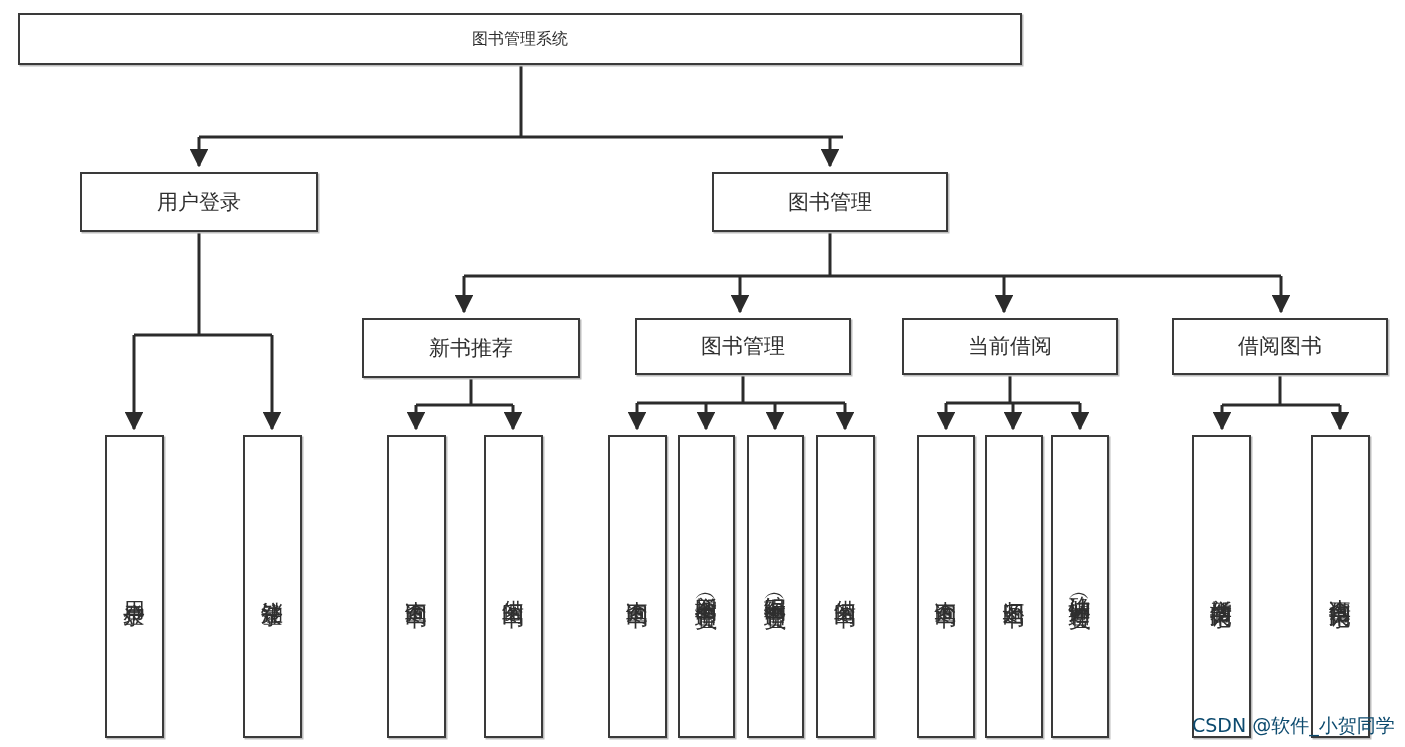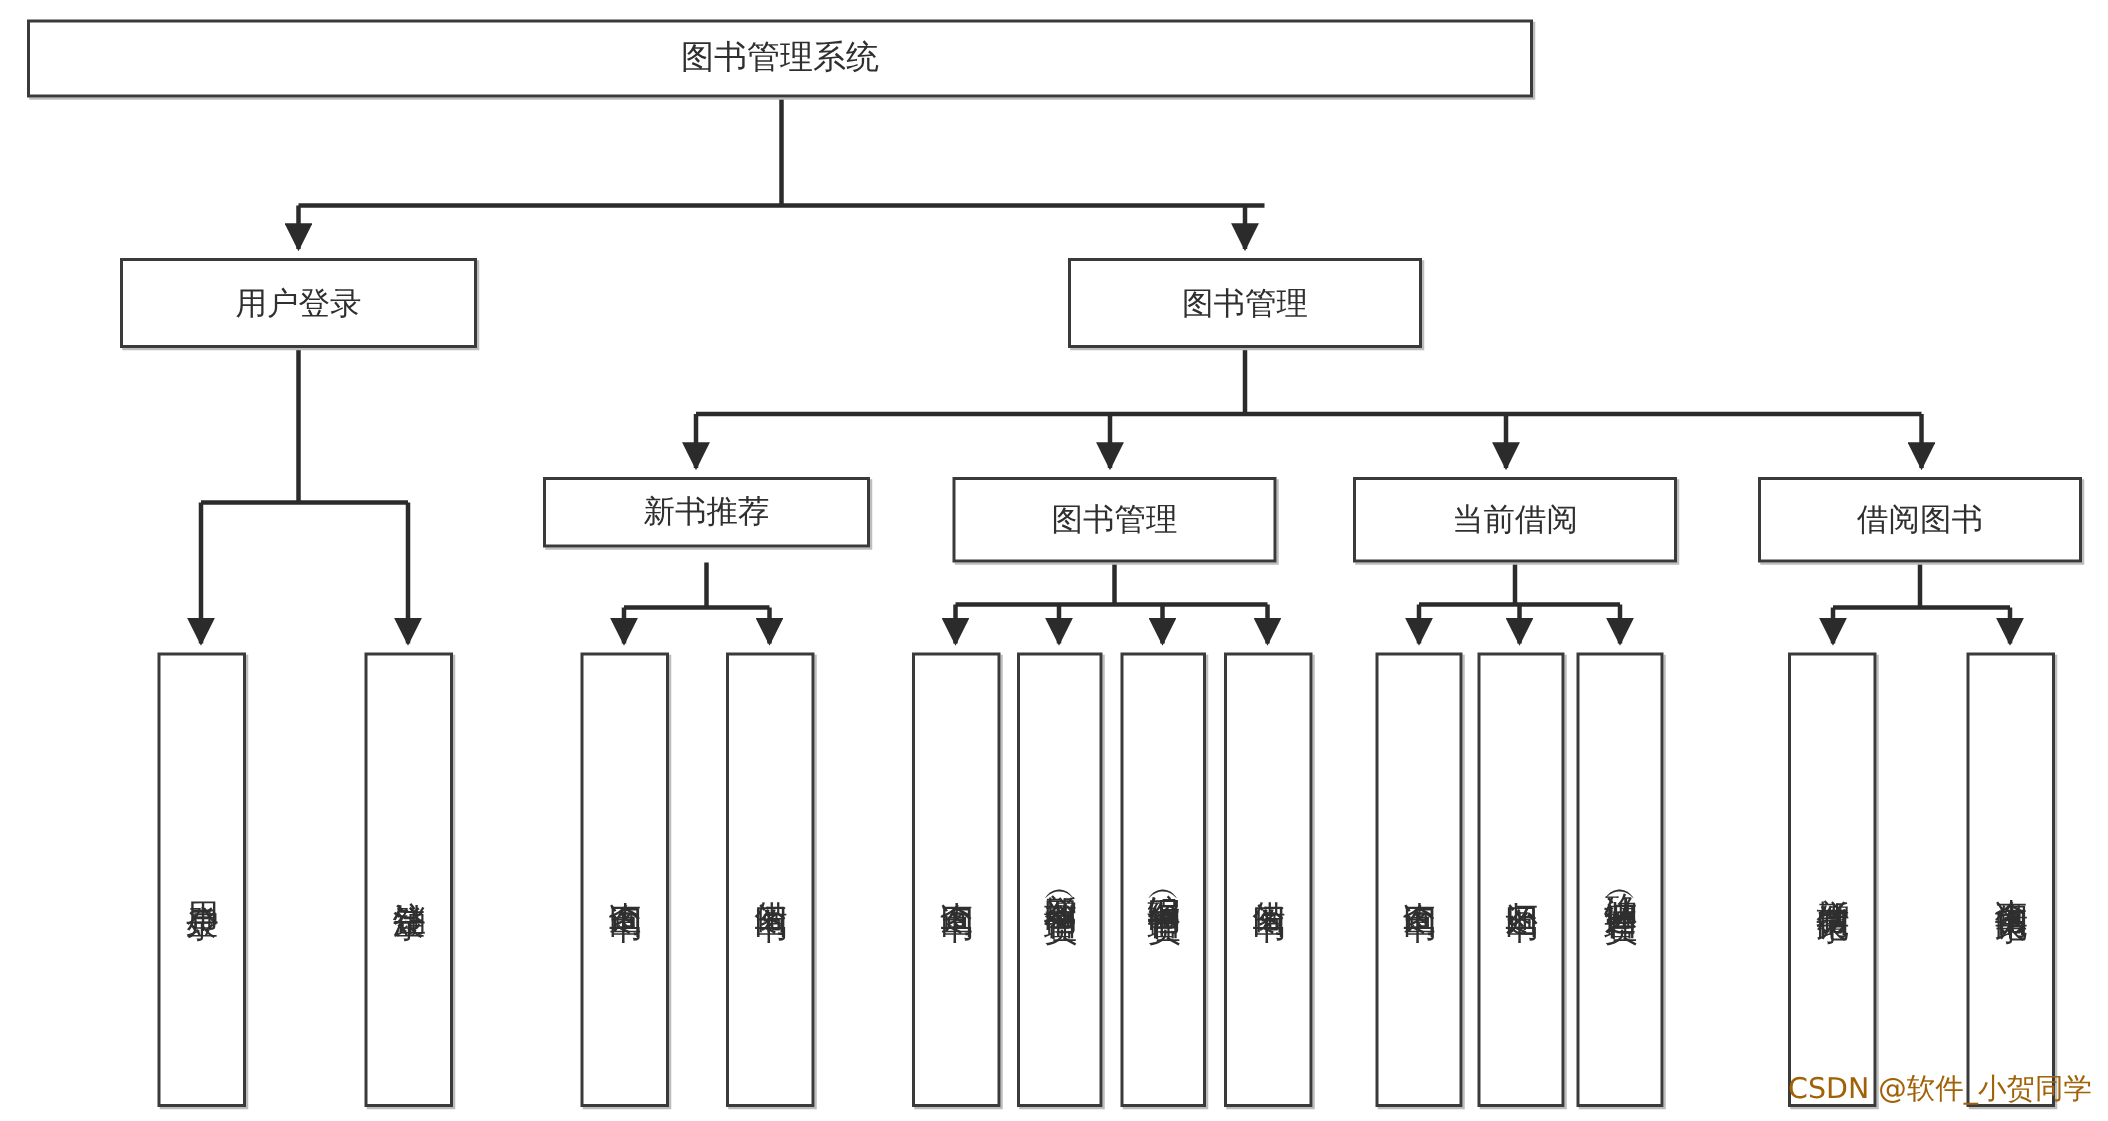--- a/index.html
+++ b/index.html
@@ -37,40 +37,40 @@
     justify-content: center;
     z-index: 2;
   }
   .node .label {
     color: #2f2f2f;
     font-size: 21px;
     line-height: 1.18;
     text-align: center;
     white-space: nowrap;
   }
-  .node.tier-root .label { font-size: 22px; }
+  .node.tier-root .label { font-size: 16px; }
   .node.tier-1 .label { font-size: 21px; }
   .node.tier-2 .label { font-size: 21px; }
   
   .node.leaf {
     align-items: center;
     justify-content: center;
   }
   .node.leaf .label {
     writing-mode: vertical-rl;
     text-orientation: upright;
     font-size: 22px;
     line-height: 1.05;
     letter-spacing: 2px;
     white-space: normal;
     max-height: 100%;
   }
   .watermark {
     position: absolute;
-    color: #a16207;
+    color: #0c4a6e;
     font-size: 19px;
     white-space: nowrap;
     z-index: 3;
     font-family: "DejaVu Sans", "Liberation Sans", sans-serif;
   }
 </style>
 </head>
 <body>
 
 <div id="canvas">
@@ -129,21 +129,21 @@
     <span class="label">图书管理系统</span>
   </div>
 
   <div class="node tier-1" style="left:80px; top:172px; width:238px; height:60px;">
     <span class="label">用户登录</span>
   </div>
   <div class="node tier-1" style="left:712px; top:172px; width:236px; height:60px;">
     <span class="label">图书管理</span>
   </div>
 
-  <div class="node tier-2" style="left:362px; top:318px; width:218px; height:47px;">
+  <div class="node tier-2" style="left:362px; top:318px; width:218px; height:60px;">
     <span class="label">新书推荐</span>
   </div>
   <div class="node tier-2" style="left:635px; top:318px; width:216px; height:57px;">
     <span class="label">图书管理</span>
   </div>
   <div class="node tier-2" style="left:902px; top:318px; width:216px; height:57px;font-family:Liberation Serif, serif;">
     <span class="label">当前借阅</span>
   </div>
   <div class="node tier-2" style="left:1172px; top:318px; width:216px; height:57px;">
     <span class="label">借阅图书</span>

